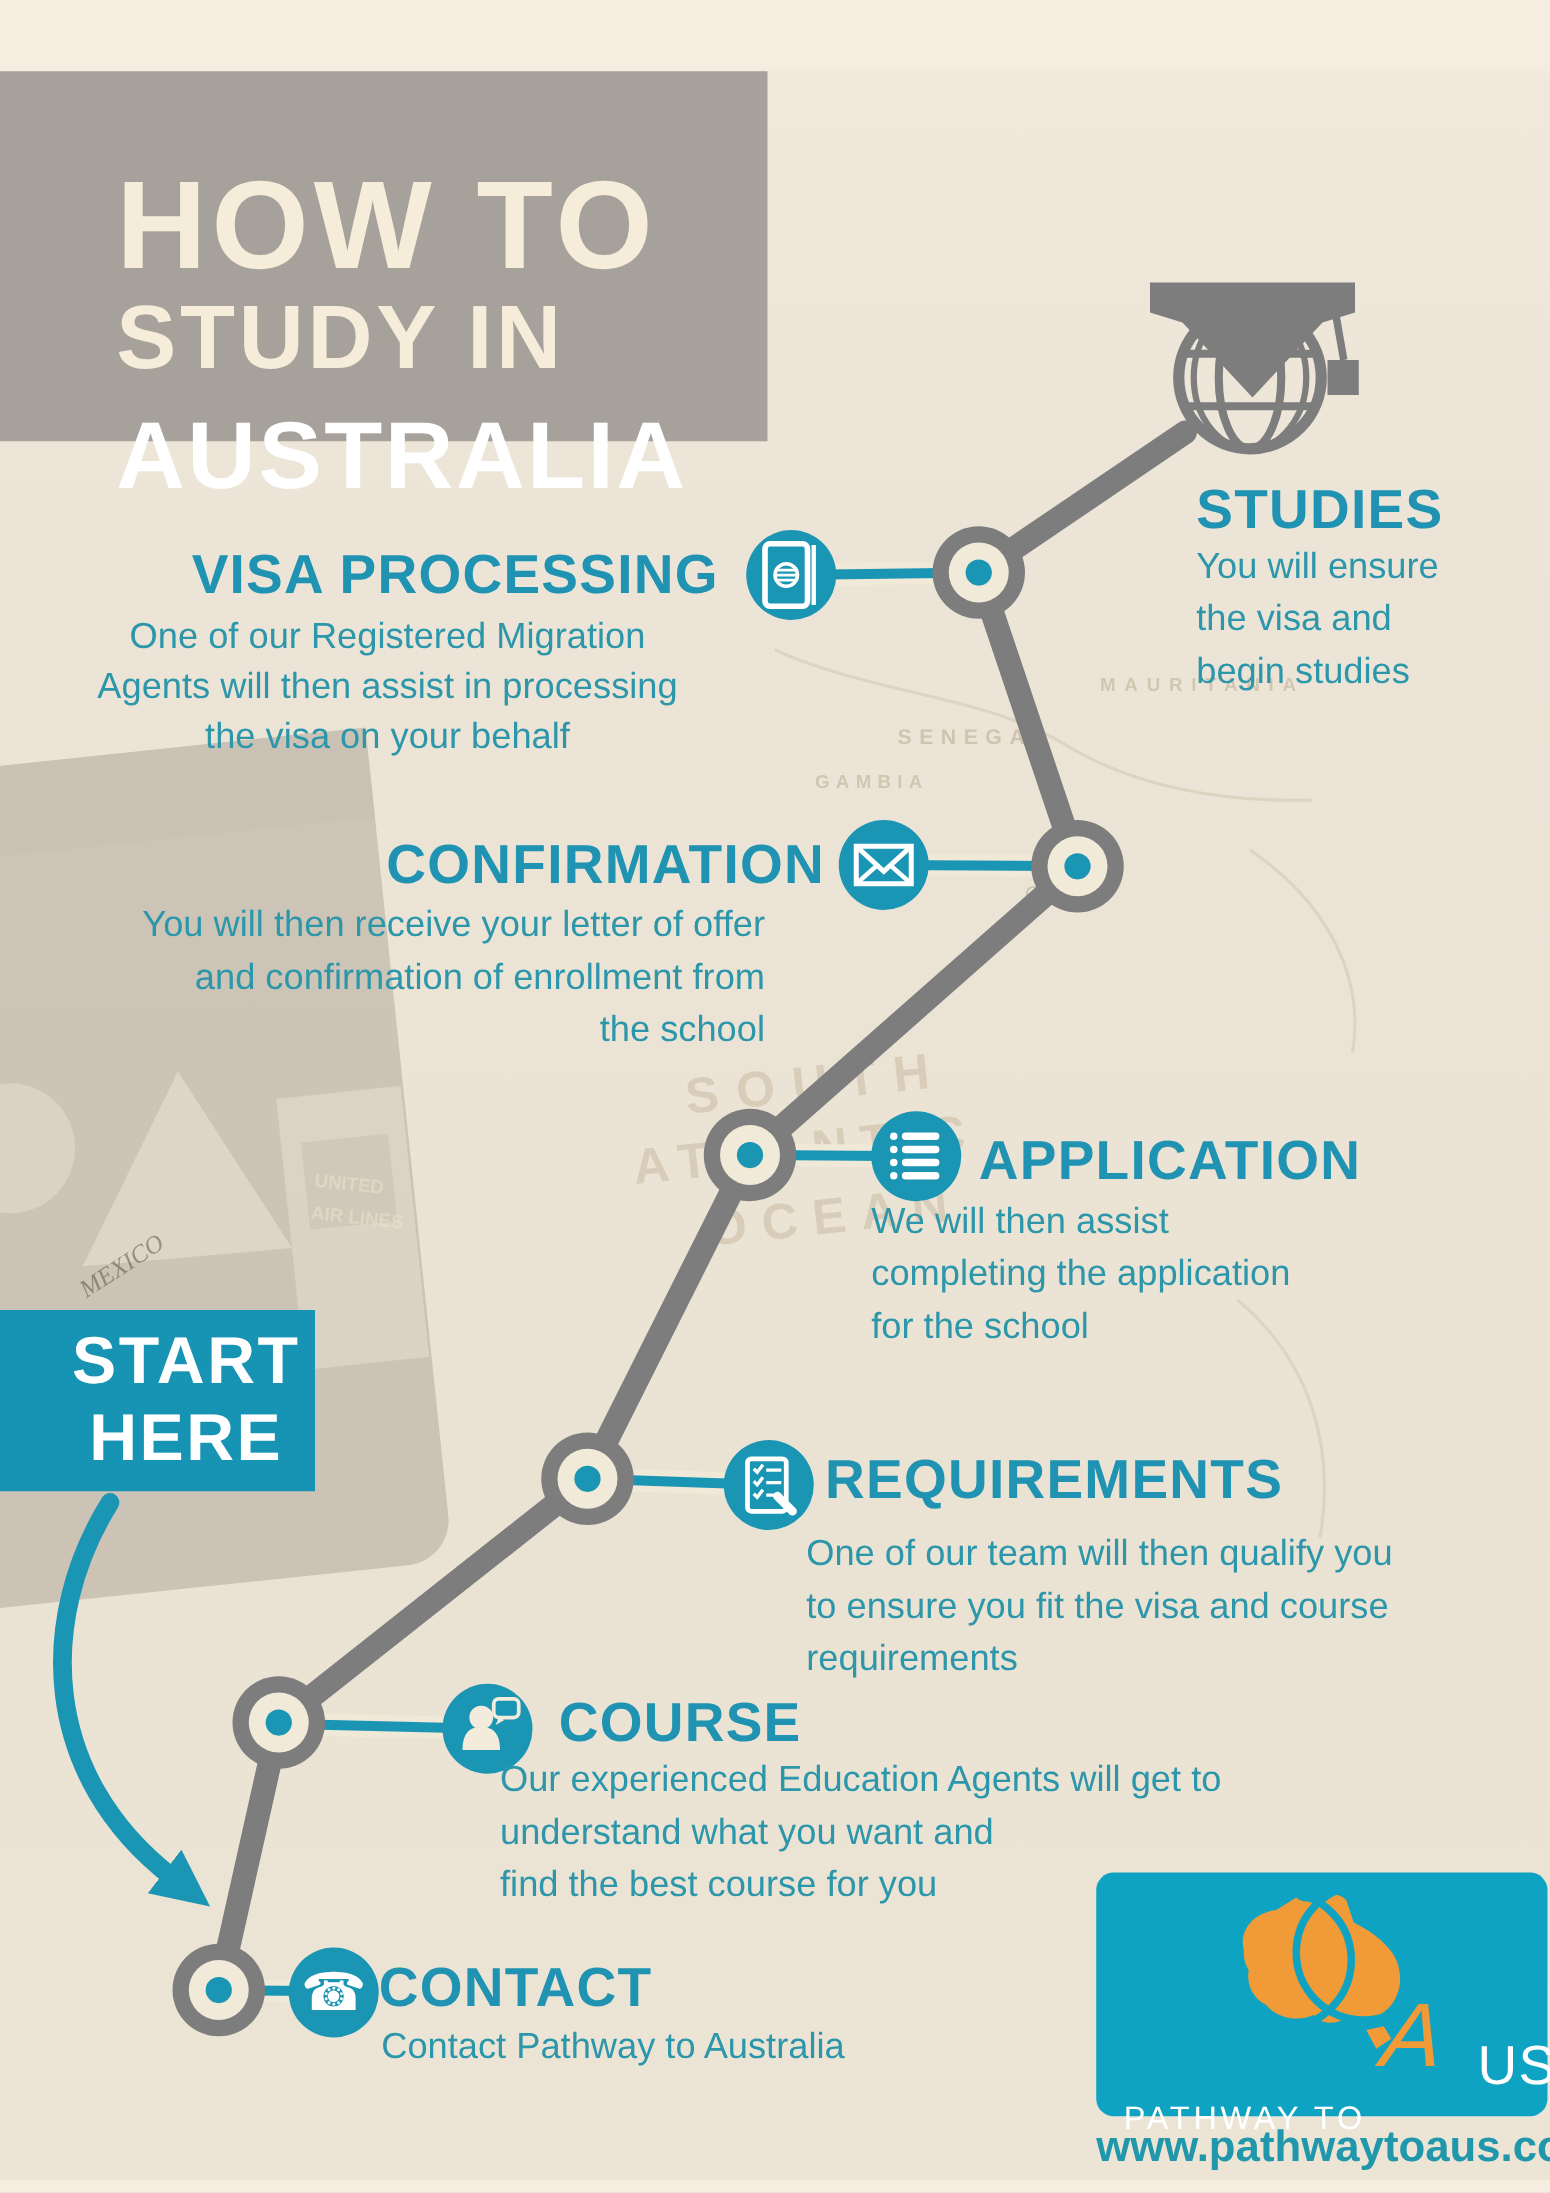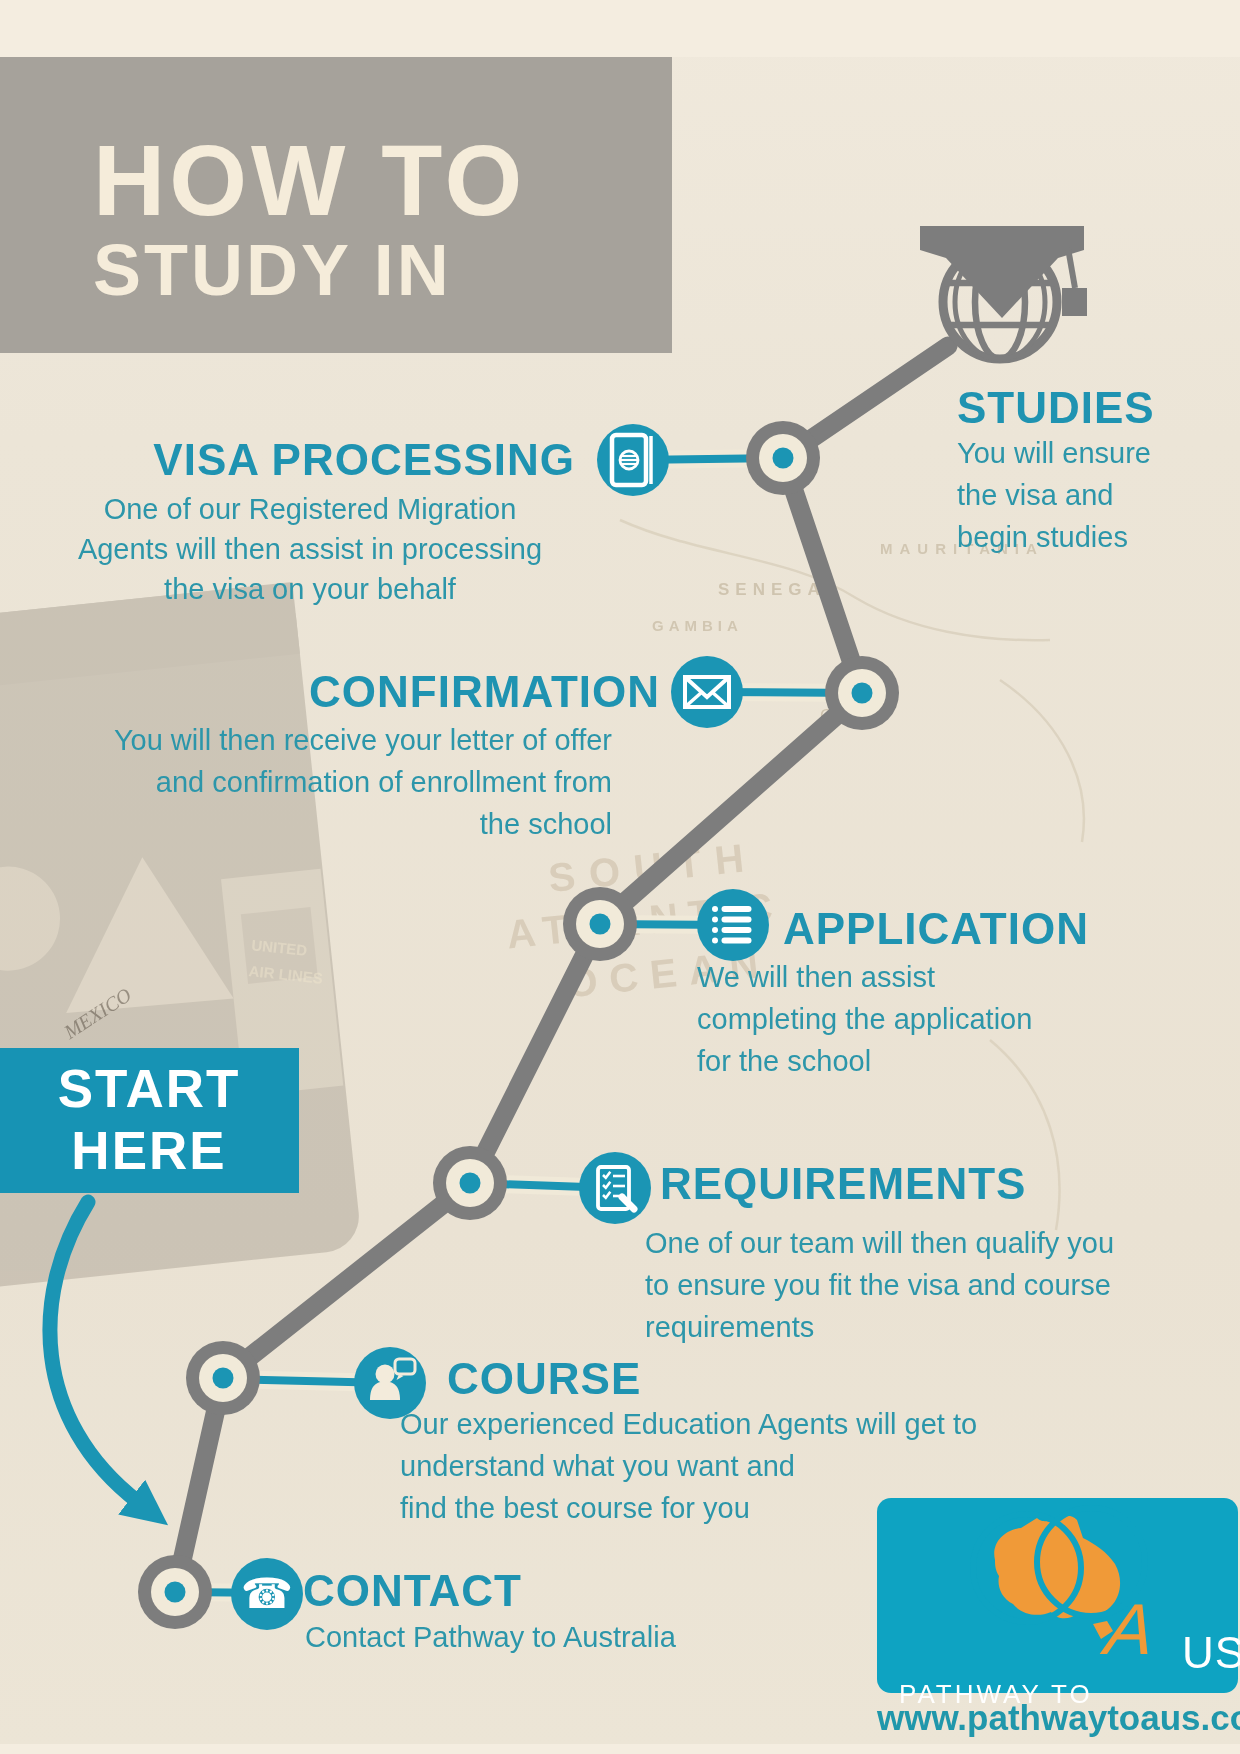--- a/index.html
+++ b/index.html
@@ -2,36 +2,36 @@
 <html><head>
 <meta charset="utf-8">
 <style>
   html,body{margin:0;padding:0;}
   body{font-family:"Liberation Sans",sans-serif;background:#e8e0d2;}
   #canvas{position:relative;width:1240px;height:1754px;overflow:hidden;
           background:linear-gradient(180deg,#f0e9dc 0%,#ece5d7 25%,#eae2d3 70%,#ece5d6 100%);}
   .abs{position:absolute;}
   .band{left:0;width:1240px;background:#f4edе0;background:#f4ede0;}
   
-  #title-block{left:0;top:57px;width:672px;height:296px;background:#a6a29b;}
+  #title-block{left:0;top:57px;width:614px;height:296px;background:#a6a29b;}
   .title-line{position:absolute;left:93px;font-weight:bold;white-space:nowrap;}
   #title-line-1{top:66px;font-size:100px;letter-spacing:4px;color:#f5ecda;}
   #title-line-2{top:172px;font-size:72px;letter-spacing:3px;color:#f5ecda;}
   #title-line-3{top:264px;font-size:76px;letter-spacing:2px;color:#ffffff;}
   
   .heading{font-size:44px;font-weight:bold;color:#1f93b1;letter-spacing:1px;white-space:nowrap;}
   .body-text{font-size:29px;line-height:42px;color:#2c96aa;white-space:pre-line;}
   .right{text-align:right;}
   .center{text-align:center;}
   
   .icon-circle{width:72px;height:72px;border-radius:50%;background:#1b95b4;
                display:flex;align-items:center;justify-content:center;}
   .phone-glyph{font-size:42px;color:#ffffff;line-height:72px;}
   
-  #start-box{left:0;top:1048px;width:299px;height:145px;background:#1793b4;}
+  #start-box{left:0;top:1048px;width:252px;height:145px;background:#1793b4;}
   #start-text{position:absolute;left:0;top:10px;width:270px;text-align:center;padding-left:14px;
               font-size:53px;line-height:62px;font-weight:bold;color:#ffffff;white-space:pre-line;letter-spacing:2px;}
   
   .map-label{color:#cbbfa9;font-weight:bold;white-space:pre-line;}
   .ocean-word{color:#d6cab6;font-size:40px;font-weight:bold;opacity:.85;}
   
   #logo-box{left:877px;top:1498px;width:361px;height:195px;background:#0ea3c2;border-radius:14px;}
   #logo-prefix{left:899px;top:1679px;font-size:26px;letter-spacing:3px;color:#ffffff;}
   #logo-monogram{left:1106px;top:1588px;font-size:72px;font-style:italic;color:#f09a38;transform:skewX(-6deg);}
   #logo-suffix{left:1182px;top:1628px;font-size:44px;color:#ffffff;letter-spacing:1px;}
@@ -50,20 +50,21 @@
   <div class="abs map-label" style="left:652px;top:617px;font-size:15px;letter-spacing:5px;opacity:.8;">GAMBIA</div>
   <div class="abs map-label" style="left:820px;top:678px;font-size:17px;line-height:25px;letter-spacing:2px;font-weight:normal;opacity:.9;">Gulf of
 Guinea</div>
   <div class="abs ocean-word" style="left:548px;top:845px;letter-spacing:14px;transform:rotate(-6deg);">SOUTH</div>
   <div class="abs ocean-word" style="left:506px;top:898px;letter-spacing:10px;transform:rotate(-6deg);">ATLANTIC</div>
   <div class="abs ocean-word" style="left:566px;top:951px;letter-spacing:12px;transform:rotate(-6deg);">OCEAN</div>
 
   <div class="abs" id="title-block">
     <div class="title-line" id="title-line-1">HOW TO</div>
     <div class="title-line" id="title-line-2">STUDY IN</div>
+    <div class="title-line" id="title-line-3">AUSTRALIA</div>
   </div>
 
   <svg class="abs" style="left:0;top:0;" width="1240" height="1754" viewBox="0 0 1240 1754">
     <defs>
       <marker id="arrowhead" markerUnits="userSpaceOnUse" markerWidth="60" markerHeight="60" refX="8" refY="22" orient="auto">
         <path d="M0,0 L46,22 L0,44 Z" fill="#1b95b4"></path>
       </marker>
     </defs>
 
     <g opacity="0.2" transform="rotate(-6 140 950)">

